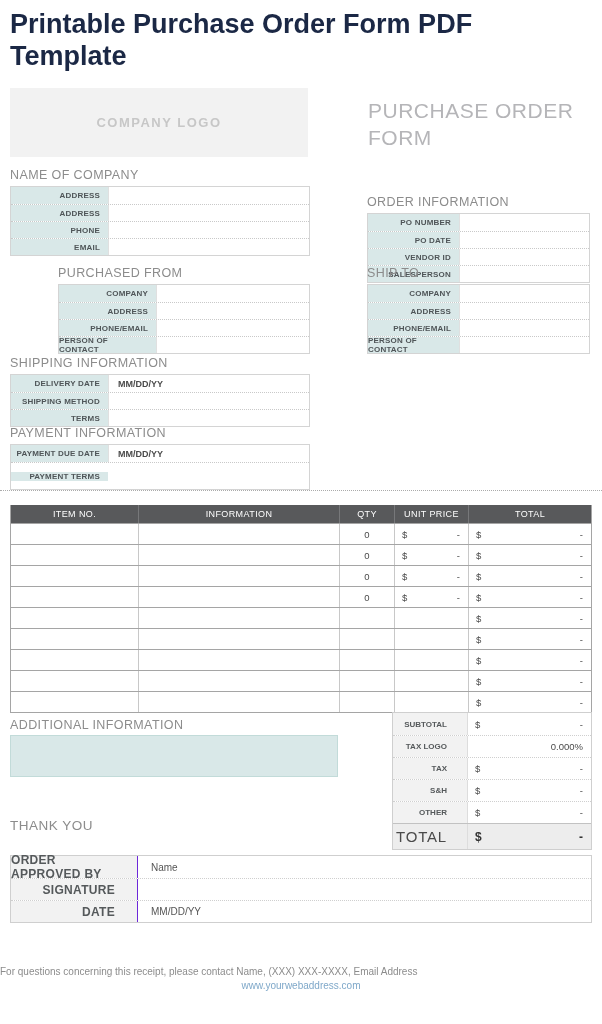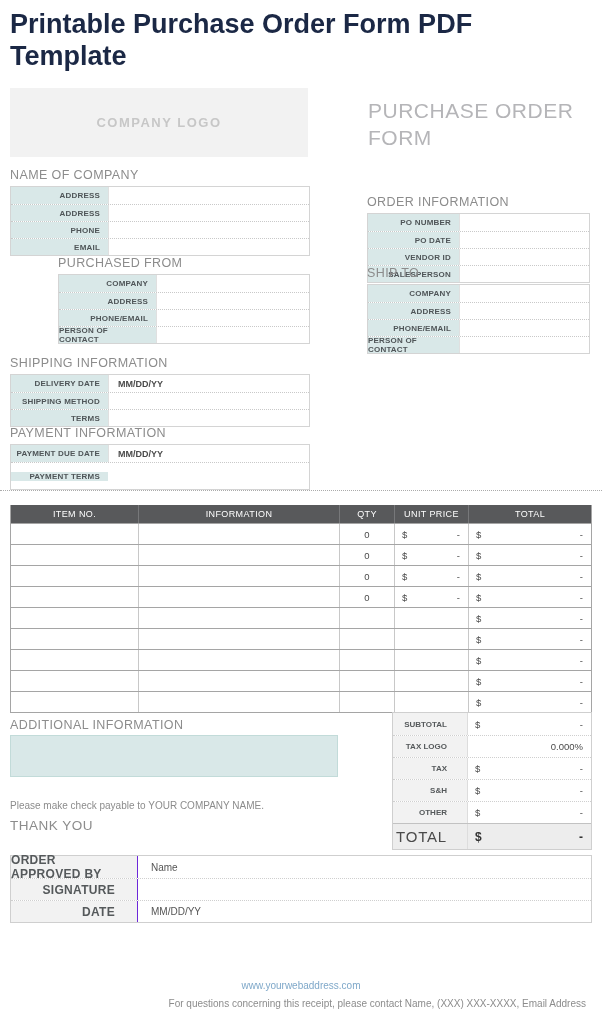--- a/index.html
+++ b/index.html
@@ -27,21 +27,21 @@
   .mini-row + .mini-row { border-top:1px dotted #c9c9c9; }
   .mini-row.h27 { height:27px;align-items:center; }
   .mini-label { background:#d9e8e8; font-size:8px; font-weight:bold; color:#4f5558;
     display:flex; align-items:center; justify-content:flex-end; padding-right:8px; letter-spacing:0.2px; }
   .w97 { width:97px; } .w91 { width:91px; }
   .mini-value { flex:1; background:#fff; display:flex; align-items:center; padding-left:9px;
     font-size:9px; font-weight:bold; color:#4a4a4a; border-left:1px solid #e0e0e0; }
 
   .pos-company   { position:absolute; top:168px; left:10px;  width:300px; }
   .pos-orderinfo { position:absolute; top:168px; left:367px; width:223px;margin-top:27px; }
-  .pos-purchased { position:absolute; top:256px; left:10px;  width:300px;padding-left:48px; }
+  .pos-purchased { position:absolute; top:266px; left:10px;  width:300px;padding-left:48px; }
   .pos-shipto    { position:absolute; top:266px; left:367px; width:223px; }
   .pos-shipping  { position:absolute; top:356px; left:10px;  width:300px; }
   .pos-payment   { position:absolute; top:426px; left:10px;  width:300px; }
 
   .separator { position:absolute; top:490px; left:0; width:602px; border-top:1px dotted #ababab; }
 
   
   .items { position:absolute; top:505px; left:10px; width:582px;
     border-left:1px solid #a5a5a5; border-right:1px solid #a5a5a5; border-bottom:1px solid #a5a5a5; }
   .ihead { display:flex; height:18px; background:#58595b; }
@@ -78,21 +78,21 @@
   .approval { position:absolute; top:855px; left:10px; width:582px; border:1px solid #cfcfcf; }
   .arow { display:flex; height:22px; }
   .arow + .arow { border-top:1px dotted #cfcfcf; }
   .alabel { width:127px; background:#f2f2f2; display:flex; align-items:center; justify-content:flex-end;
     padding-right:22px; font-size:12px; font-weight:bold; color:#55595b; letter-spacing:0.3px;
     border-right:1px solid #6d28d9; }
   .avalue { flex:1; background:#fff; display:flex; align-items:center; padding-left:13px;
     font-size:10px; color:#555; }
 
   
-  .footer-line { position:absolute; top:998px; left:0; width:586px; text-align:right;
+  .footer-line { position:absolute; top:966px; left:0; width:586px; text-align:left;
     font-size:10px; color:#8c8c8c; }
   .website { position:absolute; top:975px; left:0; width:602px; text-align:center; }
   .website a { font-size:10px; color:#7fa8c9; text-decoration:none; }
 </style>
 </head>
 <body>
 
 <div class="page">
 
   <h1 class="doc-title">Printable Purchase Order Form PDF Template</h1>
@@ -393,21 +393,20 @@
       <div class="sval">
         <span>$</span>
         <span>-</span>
       </div>
     </div>
   </div>
 
   <div class="sec-head pos-additional-head">ADDITIONAL INFORMATION</div>
   <div class="additional-box"></div>
 
-  <div class="check-note">Please make check payable to YOUR COMPANY NAME.</div>
   <div class="thank-you">THANK YOU</div>
 
   <div class="approval">
     <div class="arow">
       <div class="alabel">ORDER APPROVED BY</div>
       <div class="avalue">Name</div>
     </div>
     <div class="arow">
       <div class="alabel">SIGNATURE</div>
       <div class="avalue"></div>

